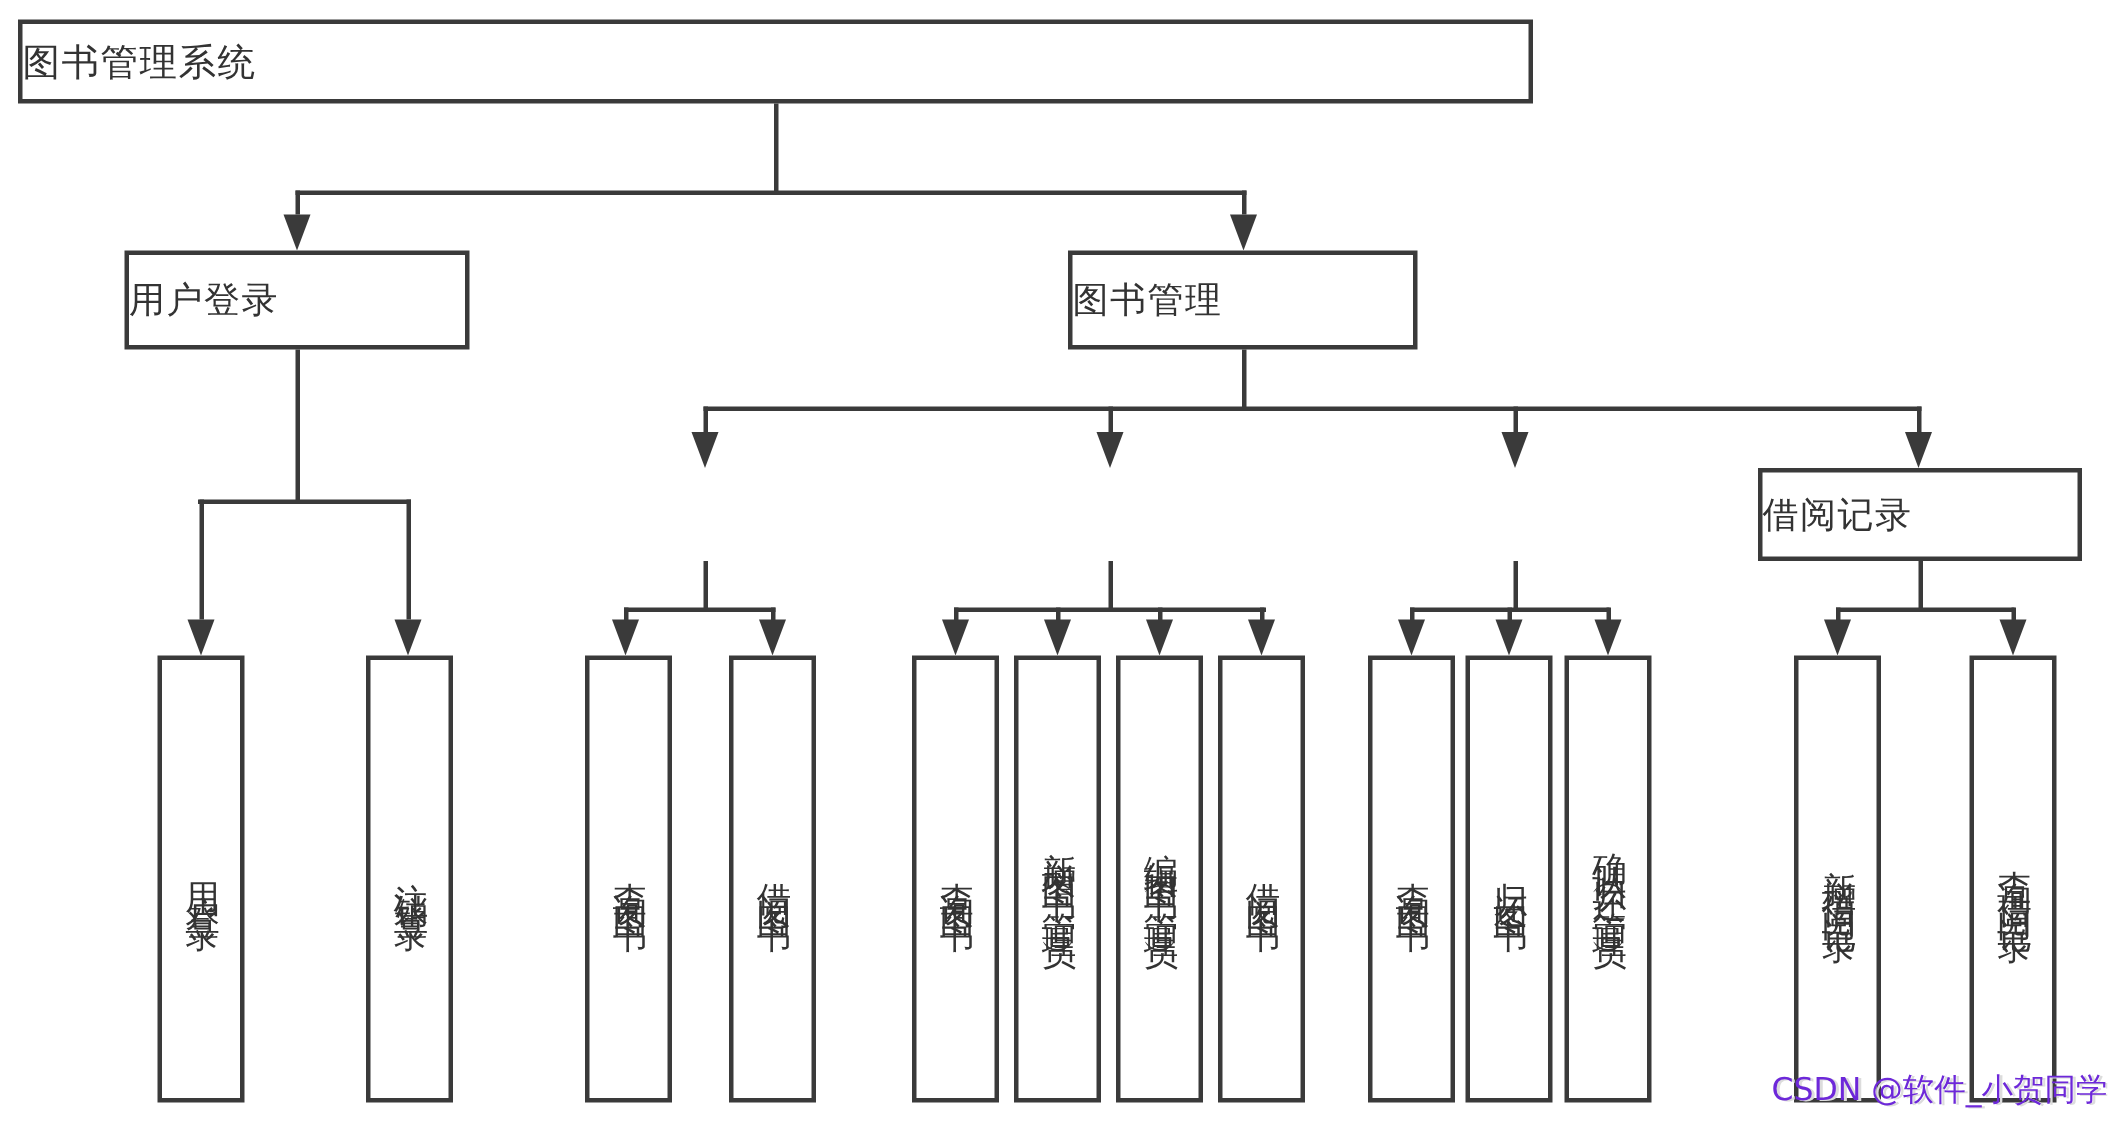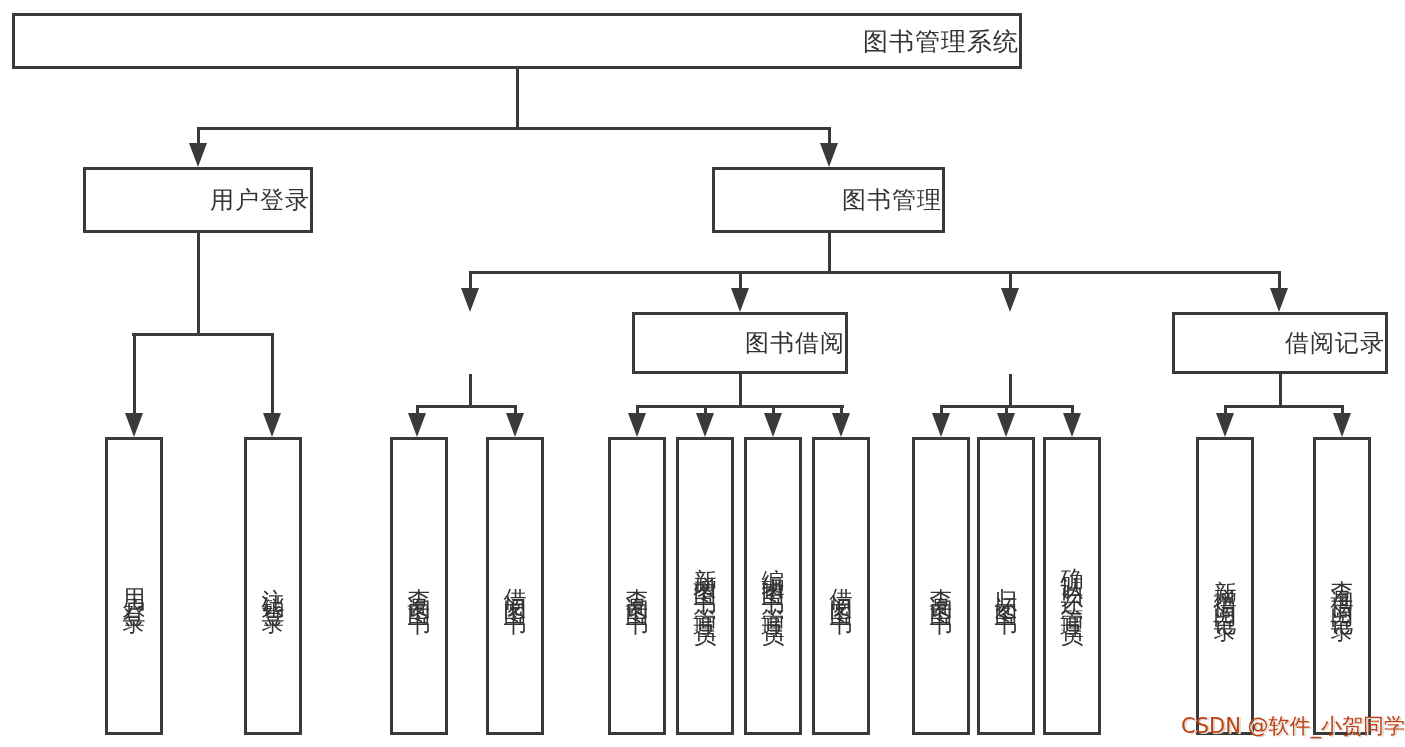--- a/index.html
+++ b/index.html
@@ -4,21 +4,21 @@
 <style>
   html,body { margin:0; padding:0; background:#fff; }
   .canvas {
     position:relative; width:1405px; height:747px; background:#ffffff;
     font-family:"DejaVu Sans","Liberation Sans",sans-serif; color:#333333;
     overflow:hidden;
   }
   
   .b {
     position:absolute; box-sizing:border-box; background:#ffffff;
-    border:3px solid #3a3a3a; display:flex; align-items:center; justify-content:flex-end;
+    border:3px solid #3a3a3a; display:flex; align-items:center; justify-content:flex-start;
     font-size:24px; letter-spacing:1px; color:#333333; white-space:nowrap;
   }
   .b.root { font-size:25px; }
   
   .v {
     position:absolute; box-sizing:border-box; background:#ffffff;
     border:3px solid #3a3a3a; display:flex; align-items:center; justify-content:center;
     top:437px; width:58px; height:298px;
   }
   .v > span {
@@ -29,21 +29,21 @@
   .l { position:absolute; width:3px; background:#3a3a3a; }   
   .h { position:absolute; height:3px; background:#3a3a3a; }  
   
   .a {
     position:absolute; width:0; height:0;
     border-left:9px solid transparent; border-right:9px solid transparent;
     border-top:24px solid #3a3a3a;
   }
   .watermark {
     position:absolute; left:1181px; top:712px; font-size:21px; white-space:nowrap;
-    color:#c2410c; text-shadow:2px 1px 0 #dcdcdc;
+    color:#6d28d9; text-shadow:2px 1px 0 #dcdcdc;
   }
 </style>
 </head>
 <body>
 
 <div class="canvas">
 
   <div class="b root" style="left:12px; top:13px; width:1010px; height:56px;">
     <span>图书管理系统</span>
   </div>
@@ -73,23 +73,20 @@
   <div class="h" style="left:469px; top:271px; width:812px;"></div>
   <div class="l" style="left:469px;  top:271px; height:19px;"></div>
   <div class="a" style="left:461px;  top:288px;"></div>
   <div class="l" style="left:739px;  top:271px; height:19px;"></div>
   <div class="a" style="left:731px;  top:288px;"></div>
   <div class="l" style="left:1009px; top:271px; height:19px;"></div>
   <div class="a" style="left:1001px; top:288px;"></div>
   <div class="l" style="left:1278px; top:271px; height:19px;"></div>
   <div class="a" style="left:1270px; top:288px;"></div>
 
-  <div class="b" style="left:632px; top:312px; width:216px; height:62px;">
-    <span>图书借阅</span>
-  </div>
   <div class="b" style="left:1172px; top:312px; width:216px; height:62px;">
     <span>借阅记录</span>
   </div>
 
   <div class="l" style="left:469px;  top:374px; height:33px;"></div>
   <div class="l" style="left:739px;  top:374px; height:33px;"></div>
   <div class="l" style="left:1009px; top:374px; height:33px;"></div>
   <div class="l" style="left:1279px; top:374px; height:33px;"></div>
 
   <div class="h" style="left:416px;  top:405px; width:101px;"></div>

